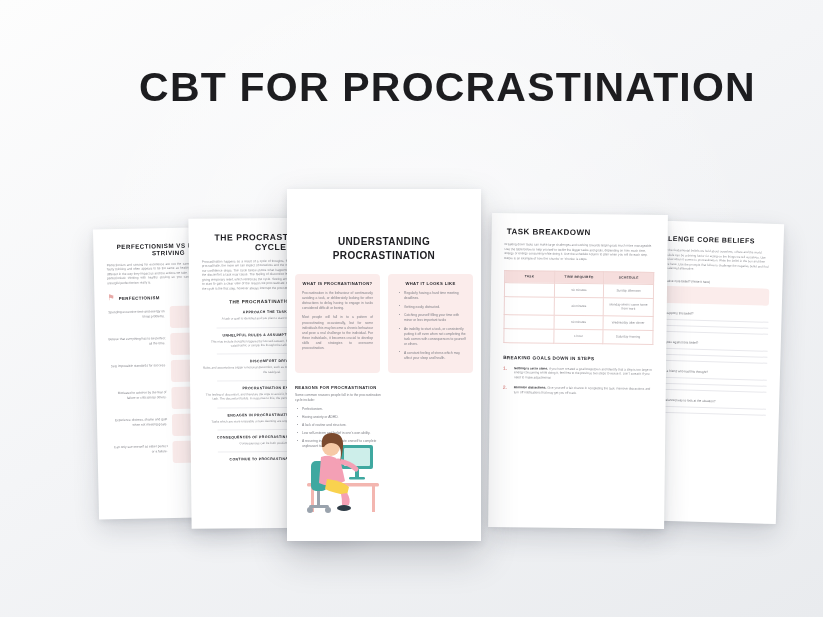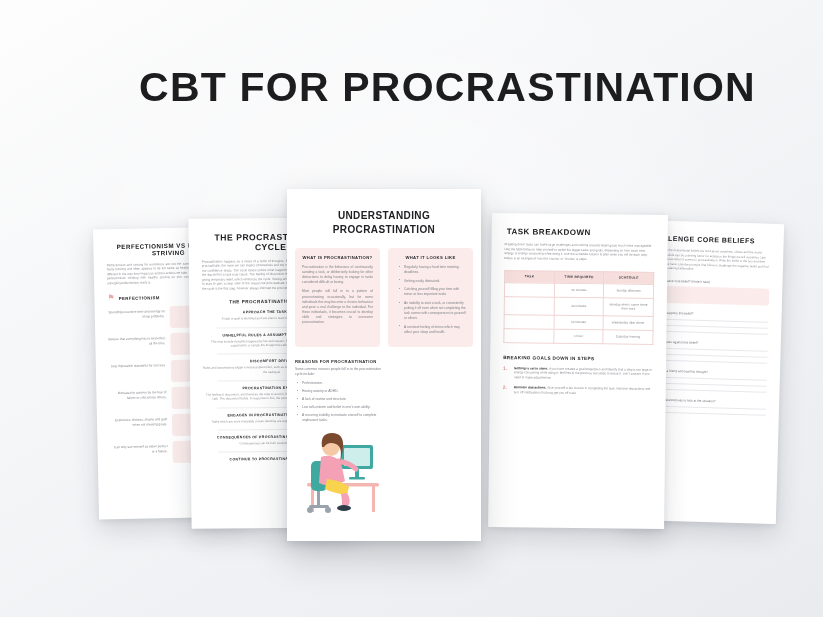--- a/index.html
+++ b/index.html
@@ -436,21 +436,21 @@
         <div class="step-body">Consequences can be both positive and negative.</div>
       </div>
       <div class="cycle-sep"></div>
       <div class="cycle-step">
         <div class="step-label">CONTINUE TO PROCRASTINATE NEXT TIME</div>
       </div>
     </div>
   </div>
 
   <div class="sheet" id="sheet-understanding">
-    <div class="sheet-inner" style="padding:20px 8px;">
+    <div class="sheet-inner" style="padding:20px 8px;margin-top:26px;">
       <div class="s-title">UNDERSTANDING PROCRASTINATION</div>
 
       <div class="u-cols">
         <div class="u-card">
           <h4>WHAT IS PROCRASTINATION?</h4>
           <p>Procrastination is the behaviour of continuously avoiding a task, or deliberately looking for other distractions to delay having to engage in tasks considered difficult or boring.</p>
           <p>Most people will fall in to a pattern of procrastinating occasionally, but for some individuals this may become a chronic behaviour and pose a real challenge to the individual. For these individuals, it becomes crucial to develop skills and strategies to overcome procrastination.</p>
         </div>
         <div class="u-card">
           <h4>WHAT IT LOOKS LIKE</h4>

